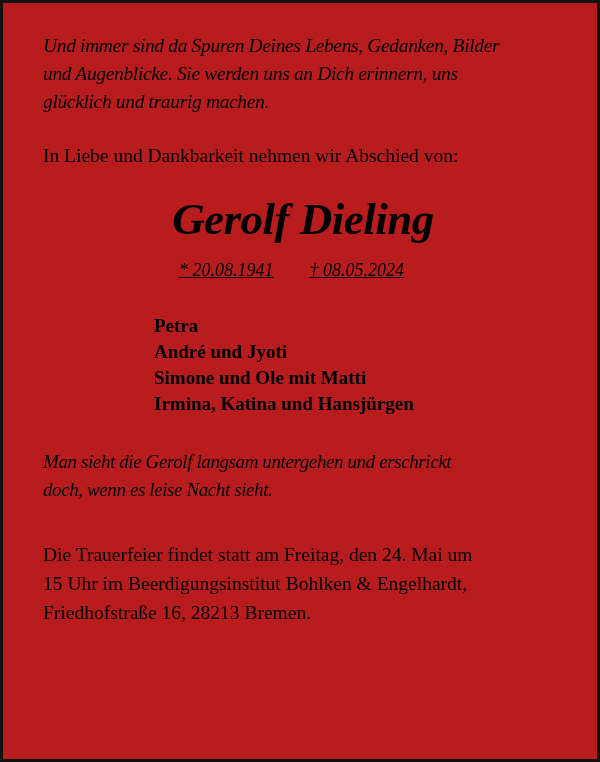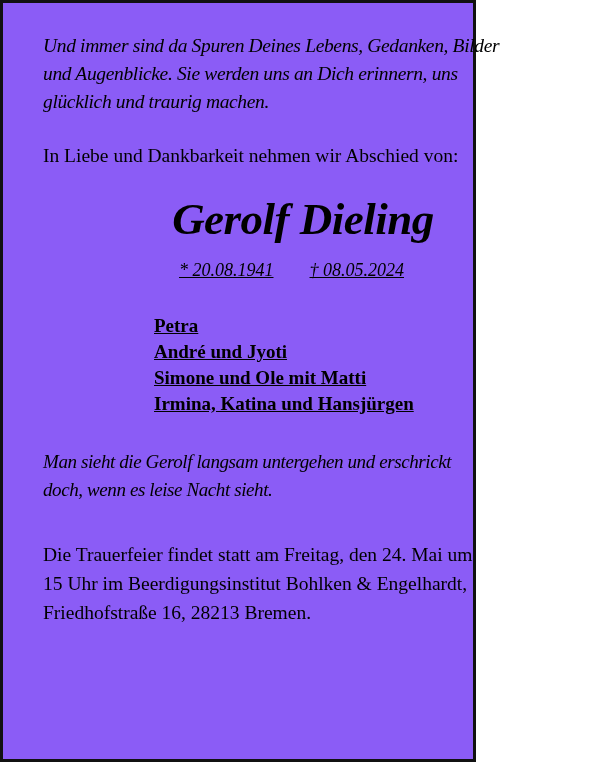--- a/index.html
+++ b/index.html
@@ -1,20 +1,20 @@
 <!DOCTYPE html>
 <html><head>
   <meta charset="utf-8">
   <style>
     * { margin: 0; padding: 0; box-sizing: border-box; }
     html, body { width: 600px; height: 762px; background: #ffffff; }
     body { position: relative; overflow: hidden; }
     .frame {
-      position: absolute; left: 0; top: 0; width: 476px; height: 762px;
-      border: 3px solid #111111; background: #8b5cf6;
+      position: absolute; left: 0; top: 0; width: 600px; height: 762px;
+      border: 3px solid #111111; background: #b91c1c;
     }
     .block { position: absolute; left: 40px; width: 530px; }
     .quote1 {
       top: 29px; font-style: italic; font-size: 17.5px; line-height: 28px;
       letter-spacing: -0.35px; font-family: "Liberation Serif", serif;
       font-size: 19.5px;
     }
     .intro {
       top: 139px; font-size: 19.5px; line-height: 28px;
       font-family: "Liberation Serif", serif;
@@ -27,21 +27,21 @@
     .dates {
       position: absolute; left: 176px; top: 254px;
       font-family: "Liberation Serif", serif; font-style: italic;
       font-size: 18px; line-height: 26px; white-space: pre;
     }
     .dates span { display: inline-block; text-decoration: underline; }
     .dates .died { margin-left: 36px; }
     .family {
       position: absolute; left: 151px; top: 310px;
       font-family: "Liberation Serif", serif; font-weight: bold;
-      font-size: 19px; line-height: 26px; text-decoration: underline;
+      font-size: 19px; line-height: 26px;
     }
     .quote2 {
       top: 445px; font-style: italic; font-size: 19px; line-height: 28px;
       font-family: "Liberation Serif", serif; letter-spacing: -0.4px;
     }
     .ceremony {
       top: 528px; font-size: 19.5px; line-height: 29px;
       font-family: "Liberation Serif", serif;
       margin-top: 9px;
     }

